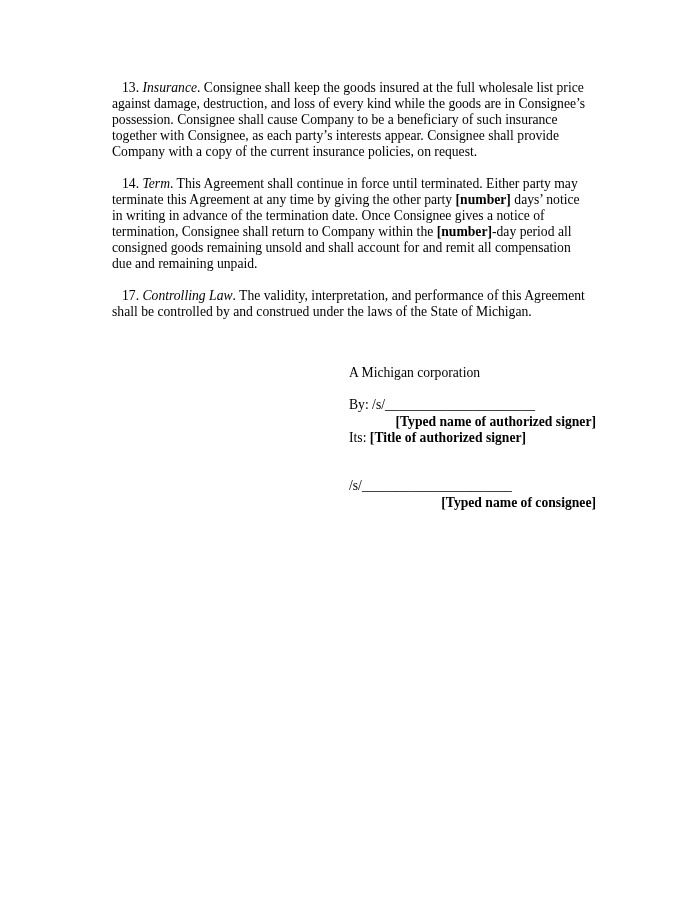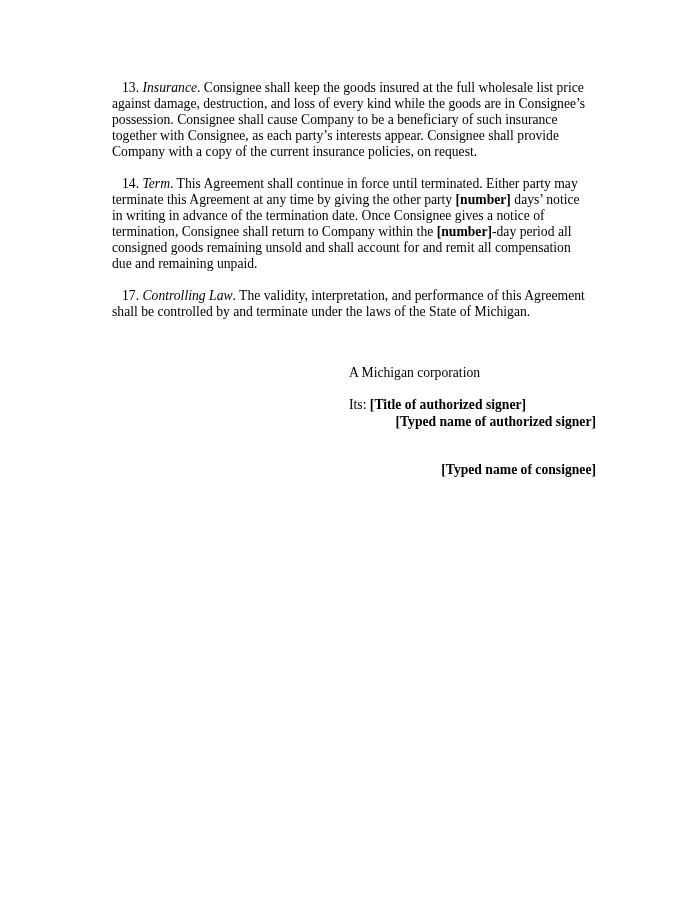--- a/index.html
+++ b/index.html
@@ -44,26 +44,28 @@
 </style>
 </head>
 <body>
 
 <div class="page">
 
   <p class="para indented"><span>13. </span><span class="italic">Insurance</span><span>. Consignee shall keep the goods insured at the full wholesale list price against damage, destruction, and loss of every kind while the goods are in Consignee’s possession. Consignee shall cause Company to be a beneficiary of such insurance together with Consignee, as each party’s interests appear. Consignee shall provide Company with a copy of the current insurance policies, on request.</span></p>
 
   <p class="para indented"><span>14. </span><span class="italic">Term</span><span>. This Agreement shall continue in force until terminated. Either party may terminate this Agreement at any time by giving the other party </span><span class="bold">[number]</span><span> days’ notice in writing in advance of the termination date. Once Consignee gives a notice of termination, Consignee shall return to Company within the </span><span class="bold">[number]</span><span>-day period all consigned goods remaining unsold and shall account for and remit all compensation due and remaining unpaid.</span></p>
 
-  <p class="para indented"><span>17. </span><span class="italic">Controlling Law</span><span>. The validity, interpretation, and performance of this Agreement shall be controlled by and terminate under the laws of the State of Michigan.</span></p>
+  <p class="para indented"><span>17. </span><span class="italic">Controlling Law</span><span>. The validity, interpretation, and performance of this Agreement shall be controlled by and construed under the laws of the State of Michigan.</span></p>
 
 
   <div class="sig-block">
     <div class="sig-line">A Michigan corporation</div>
     <div class="sig-gap"></div>
+    <div class="sig-line">By: /s/______________________</div>
+    <div class="sig-line bold">[Typed name of authorized signer]</div>
     <div class="sig-line"><span>Its: </span><span class="bold">[Title of authorized signer]</span></div>
-    <div class="sig-line bold">[Typed name of authorized signer]</div>
     <div class="sig-gap"></div>
     <div class="sig-gap"></div>
+    <div class="sig-line">/s/______________________</div>
     <div class="sig-line bold">[Typed name of consignee]</div>
   </div>
 
 </div>
 
 </body></html>

